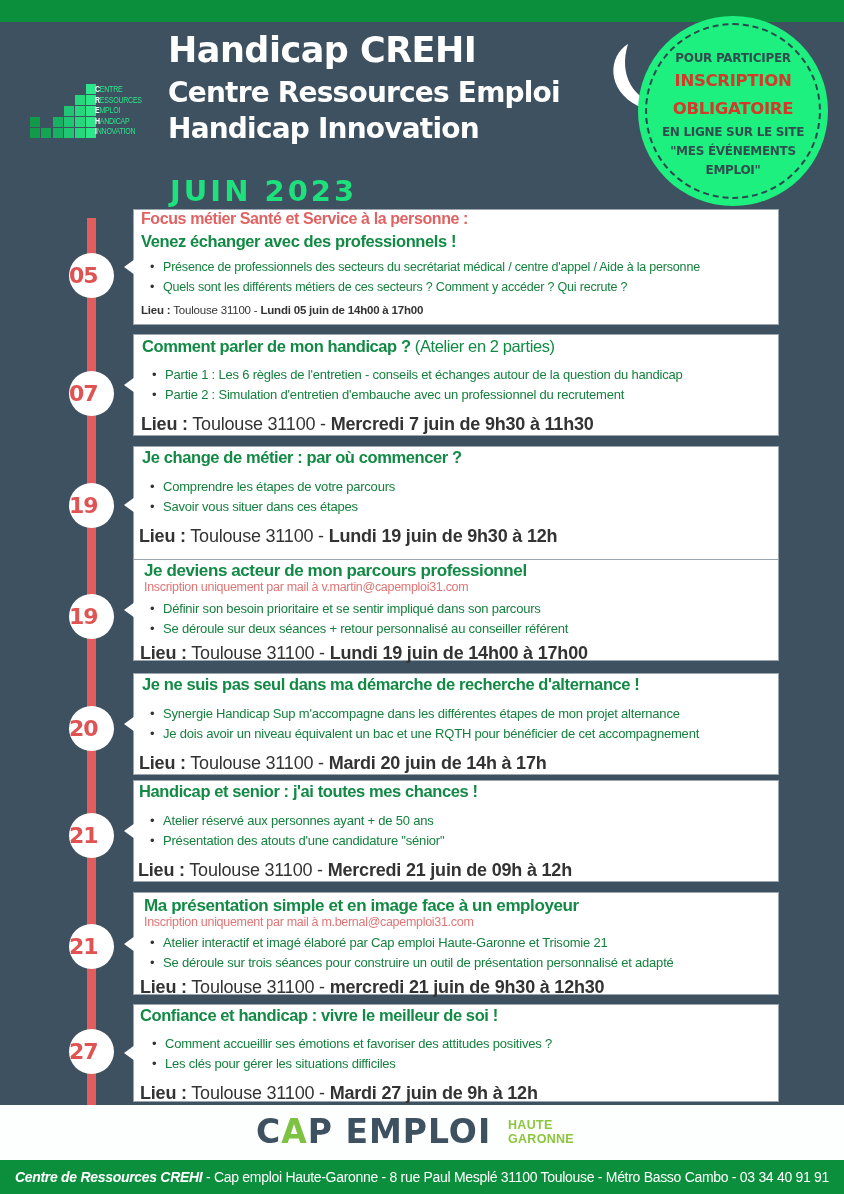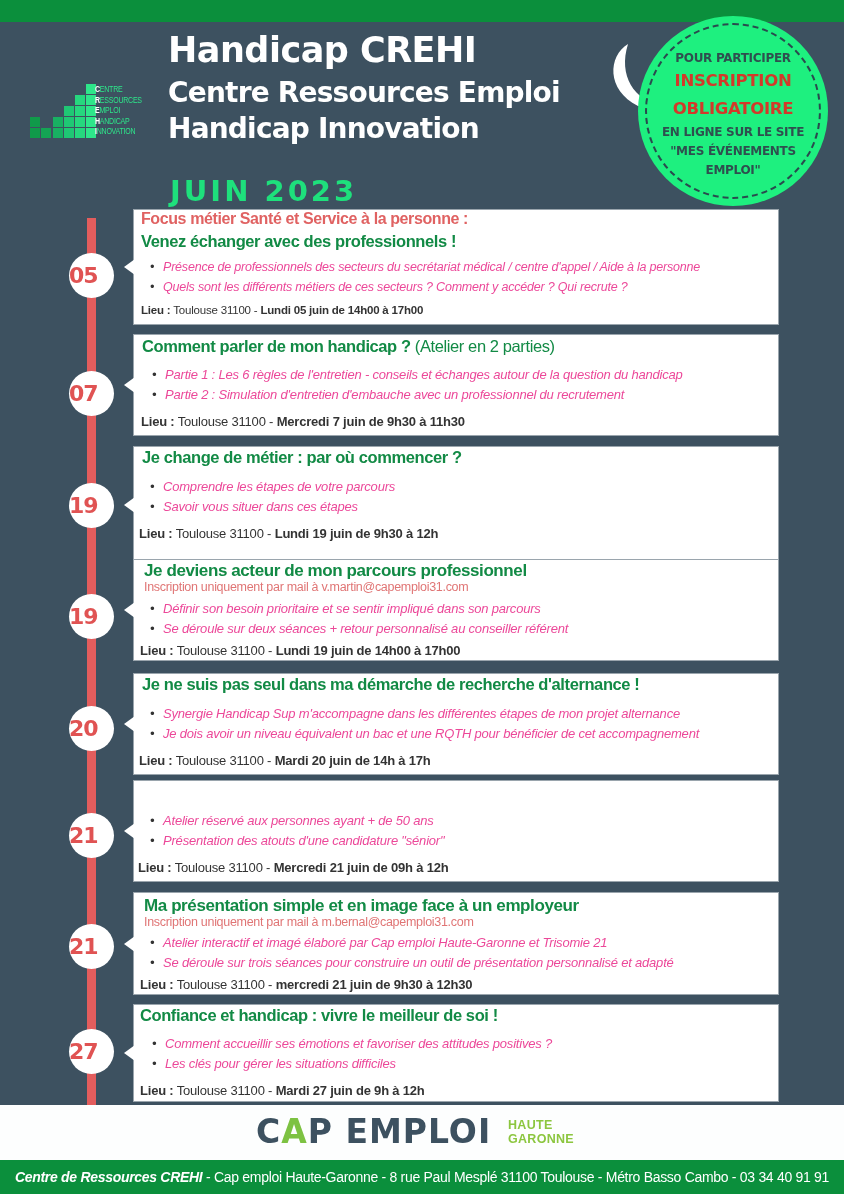--- a/index.html
+++ b/index.html
@@ -22,23 +22,23 @@
   .badge-text .r { font-size:16.5px; line-height:29px; color:#d23a2a; font-weight:bold; letter-spacing:-0.3px; }
   .timeline { position:absolute; left:87px; top:218px; width:9px; height:888px; background:#e35d5d; }
   .day { position:absolute; left:69px; width:45px; height:45px; border-radius:50%; background:#fff; color:#e05353; font-weight:bold; font-size:22px; text-align:left; line-height:45px; font-family:"DejaVu Sans", sans-serif; letter-spacing:-1px; }
   .card { position:absolute; left:134px; width:644px; background:#fff; box-shadow:0 0 0 1px #9aa5ad; }
   .card .arrow { position:absolute; left:-10px; top:50%; margin-top:-8px; width:0; height:0; border-top:8px solid transparent; border-bottom:8px solid transparent; border-right:11px solid #fff; }
   .card .h { color:#128a45; font-weight:bold; font-size:16.5px; letter-spacing:-0.4px; white-space:nowrap; }
   .card .h .n { font-weight:normal; }
   .card .hr { color:#e06262; font-weight:bold; font-size:16px; letter-spacing:-0.4px; white-space:nowrap; }
   .card .sub { color:#e07575; font-size:12.5px; letter-spacing:-0.3px; white-space:nowrap; }
   .card ul { margin:0; padding:0; list-style:none; }
-  .card li { position:relative; padding-left:15px; font-size:13px; color:#ec4899; line-height:20px; white-space:nowrap; letter-spacing:-0.2px;font-style:italic; }
+  .card li { position:relative; padding-left:15px; font-size:13px; color:#15803d; line-height:20px; white-space:nowrap; letter-spacing:-0.2px; }
   .card li::before { content:"\2022"; position:absolute; left:2px; top:0; color:#333; }
-  .card .loc { font-size:13px; color:#333; white-space:nowrap; letter-spacing:-0.2px; }
+  .card .loc { font-size:18px; color:#333; white-space:nowrap; letter-spacing:-0.2px; }
   .card .loc b { font-weight:bold; }
   .cap-area { position:absolute; left:0; top:1105px; width:844px; height:56px; background:#fdfefe; }
   .cap { position:absolute; left:256px; top:1112px; font-size:33px; font-weight:bold; color:#3d5160; letter-spacing:1px; font-family:"DejaVu Sans", sans-serif; white-space:nowrap; }
   .cap .a { color:#7dc242; }
   .cap-hg { position:absolute; left:508px; top:1118px; font-size:12.5px; font-weight:bold; line-height:14px; color:#8cc63f; letter-spacing:0.3px; }
   .footer { position:absolute; left:0; top:1160px; width:844px; height:34px; background:#0b8f3c; color:#fff; font-size:14px; line-height:34px; white-space:nowrap; text-align:center; letter-spacing:-0.3px; }
   .footer b { font-weight:bold;font-style:italic; }
 </style>
 </head>
 <body>
@@ -148,20 +148,21 @@
   <ul style="position:absolute;left:14px;top:30px">
     <li>Synergie Handicap Sup m'accompagne dans les différentes étapes de mon projet alternance</li>
     <li>Je dois avoir un niveau équivalent un bac et une RQTH pour bénéficier de cet accompagnement</li>
   </ul>
   <div class="loc" style="position:absolute;left:5px;top:79px"><b>Lieu :</b><span> Toulouse 31100 - </span><b>Mardi 20 juin de 14h à 17h</b></div>
 </div>
 
 <div class="day" style="top:813px">21</div>
 <div class="card" style="top:781px;height:100px">
   <div class="arrow"></div>
+  <div class="h" style="position:absolute;left:5px;top:1px">Handicap et senior : j'ai toutes mes chances !</div>
   <ul style="position:absolute;left:14px;top:30px">
     <li>Atelier réservé aux personnes ayant + de 50 ans</li>
     <li>Présentation des atouts d'une candidature "sénior"</li>
   </ul>
   <div class="loc" style="position:absolute;left:4px;top:79px"><b>Lieu :</b><span> Toulouse 31100 - </span><b>Mercredi 21 juin de 09h à 12h</b></div>
 </div>
 
 <div class="day" style="top:924px">21</div>
 <div class="card" style="top:893px;height:101px">
   <div class="arrow"></div>

